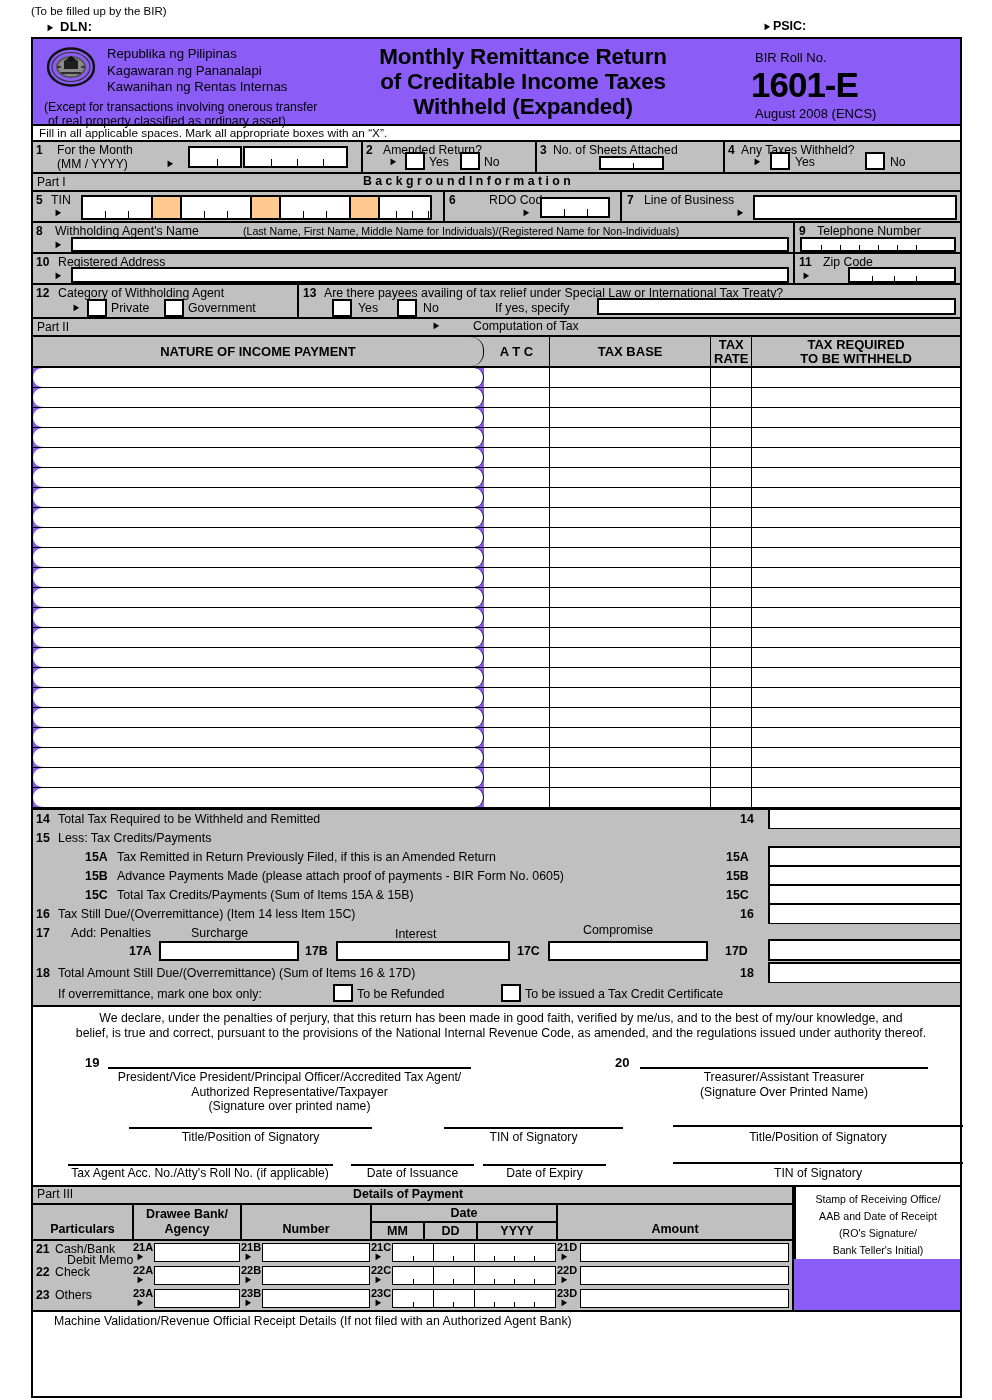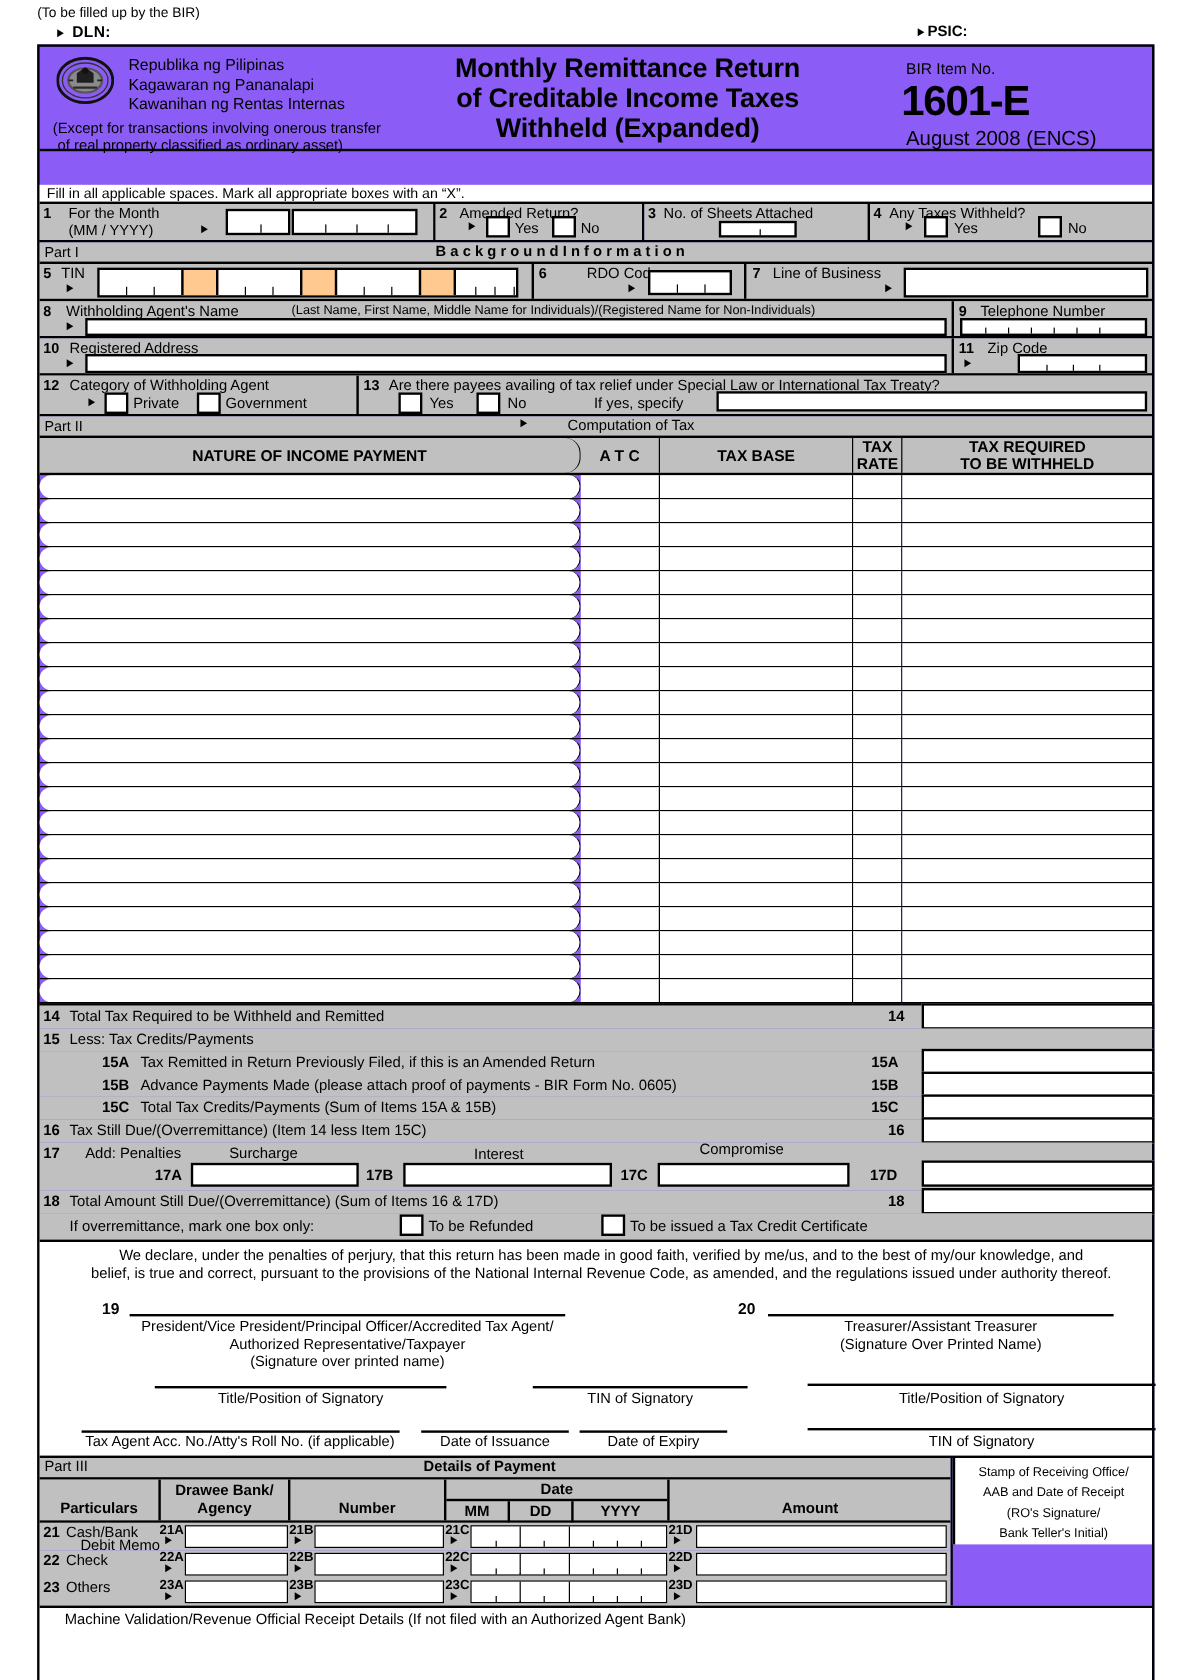--- a/index.html
+++ b/index.html
@@ -82,26 +82,26 @@
   }
   #agency { position: absolute; left: 74px; top: 7px; font-size: 13.2px; line-height: 16.5px; }
   #except { position: absolute; left: 11px; top: 62px; font-size: 12.3px; line-height: 13.5px; }
   #title {
     position: absolute; left: 300px; top: 5px; width: 380px;
     text-align: center; font-size: 22.5px; font-weight: bold; line-height: 25px;
     letter-spacing: -0.2px;
   }
   #formno { position: absolute; left: 722px; top: 11px; font-size: 13px; }
   #formid { position: absolute; left: 718px; top: 26px; font-size: 35px; font-weight: bold; letter-spacing: -1px;}
-  #formdate { position: absolute; left: 722px; top: 67px; font-size: 17px; }
+  #formdate { position: absolute; left: 722px; top: 67px; font-size: 13px; }
 
   
   #notice {
     height: 14px; border-bottom: 2px solid #000;
-    font-size: 11.8px; padding-left: 6px; line-height: 14px; margin-top: 28px;
+    font-size: 11.8px; padding-left: 6px; line-height: 14px;
   }
 
   
   #band14 { height: 30px; border-bottom: 2px solid #000; display: flex; }
   #band14 > div { position: relative; box-sizing: border-box; background: #c0c0c0; }
   .vsep { border-right: 2px solid #000; }
   .itemno { font-size: 12px; font-weight: bold; }
 
   
   .partbar {
@@ -200,21 +200,21 @@
         <div>(Except for transactions involving onerous transfer</div>
         <div style="padding-left:4px">of real property classified as ordinary asset)</div>
       </div>
 
       <div id="title">
         <div>Monthly Remittance Return</div>
         <div>of Creditable  Income Taxes</div>
         <div>Withheld (Expanded)</div>
       </div>
 
-      <div id="formno">BIR Item No.</div>
+      <div id="formno">BIR Roll No.</div>
       <div id="formid">1601-E</div>
       <div id="formdate">August 2008  (ENCS)</div>
     </div>
 
     <div id="notice" class="white">Fill in all applicable spaces. Mark all appropriate boxes with an “X”.</div>
 
     <div id="band14">
 
       <div class="vsep" style="width:330px">
         <span class="itemno" style="position:absolute;left:3px;top:1px">1</span>

